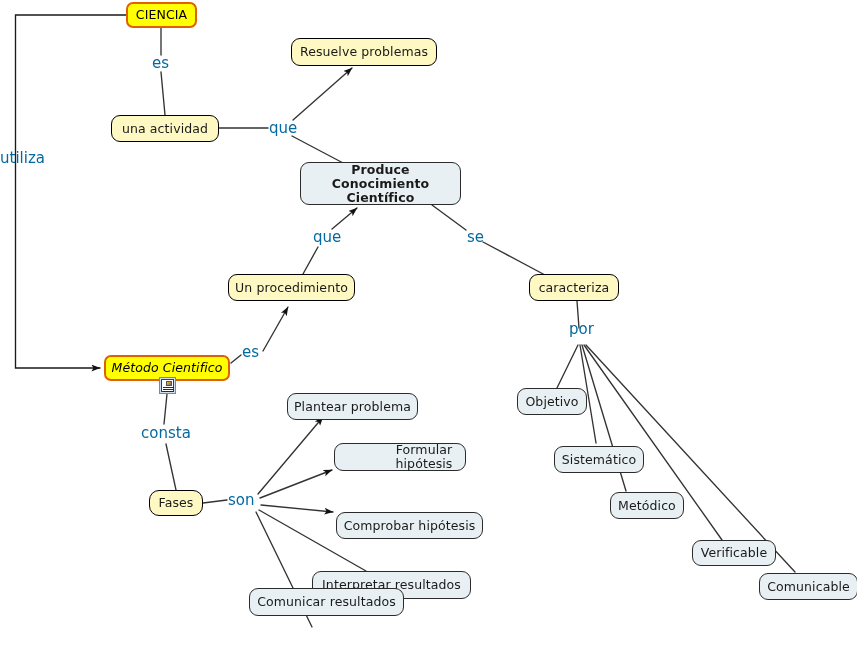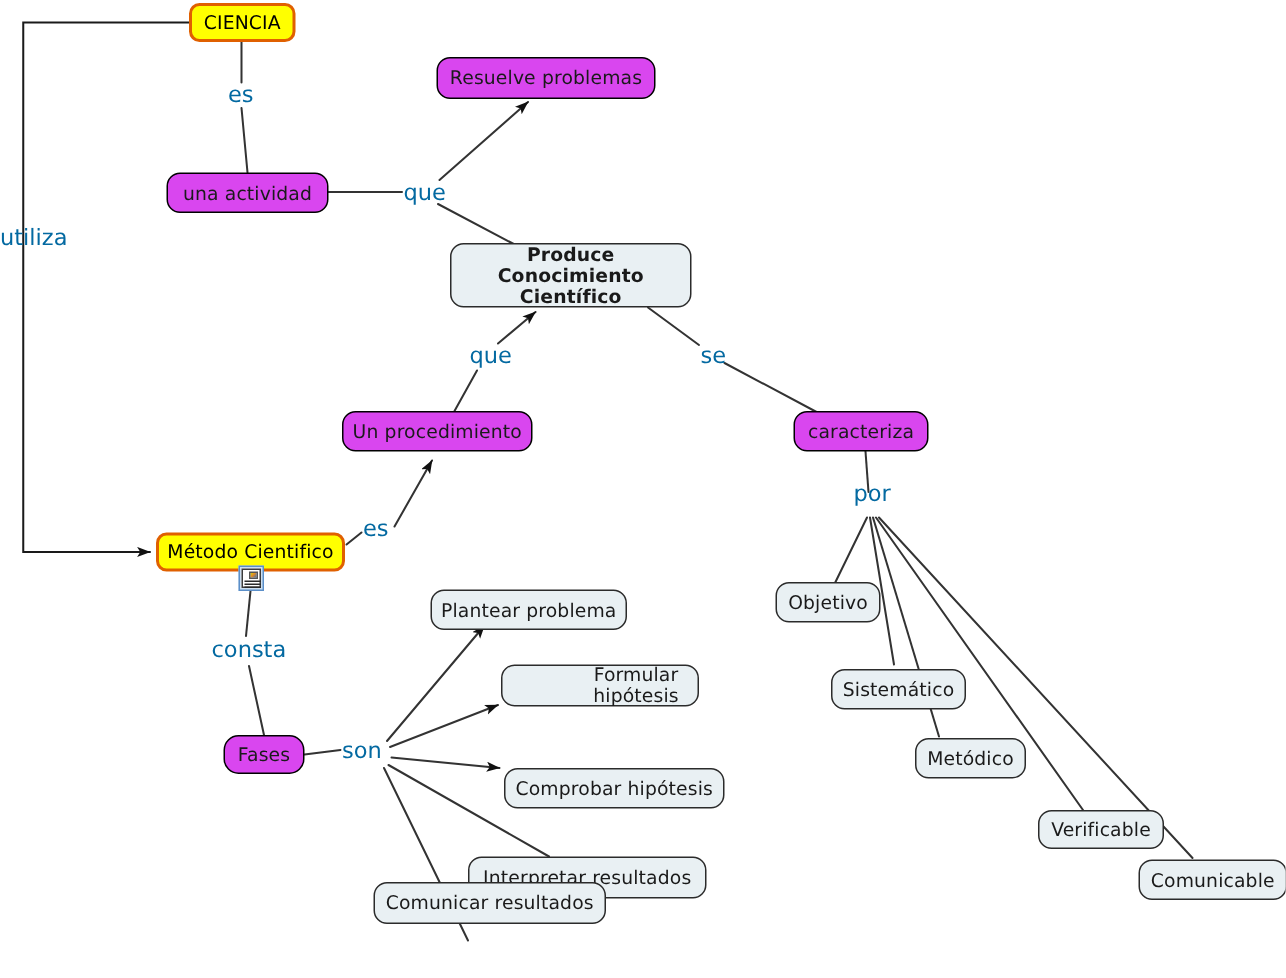--- a/index.html
+++ b/index.html
@@ -28,21 +28,21 @@
   }
   .node {
     position: absolute;
     box-sizing: border-box;
     display: flex;
     align-items: center;
     justify-content: center;
     text-align: center;
     border: 1px solid #000000;
     border-radius: 9px;
-    background: #d946ef;
+    background: #fef9c3;
     color: #1a1a1a;
     font-family: "DejaVu Sans", sans-serif;
     font-size: 12.5px;
     line-height: 14px;
     white-space: pre-line;
     letter-spacing: 0.1px;
   }
   .node.concept {
     background: #e9f0f3;
     border-color: #2b2b2b;
@@ -165,21 +165,21 @@
 
   <div class="node concept" style="left:300px; top:162px; width:161px; height:43px;font-weight:bold;">
     <span>Produce
 Conocimiento Científico</span>
   </div>
 
   <div class="node" style="left:228px; top:274px; width:127px; height:27px;">
     <span>Un procedimiento</span>
   </div>
 
-  <div class="node root" style="left:104px; top:355px; width:126px; height:26px;">
+  <div class="node root" style="left:104px; top:355px; width:126px; height:26px;font-style:italic;">
     <span>Método Cientifico</span>
   </div>
 
   <div class="res-icon" style="left:159px; top:377px;">
     <div class="page">
       <div class="thumb"></div>
       <div class="ln" style="top:7px; width:11px;"></div>
       <div class="ln" style="top:9px; width:11px;"></div>
       <div class="ln" style="top:11px; width:11px;"></div>
     </div>

